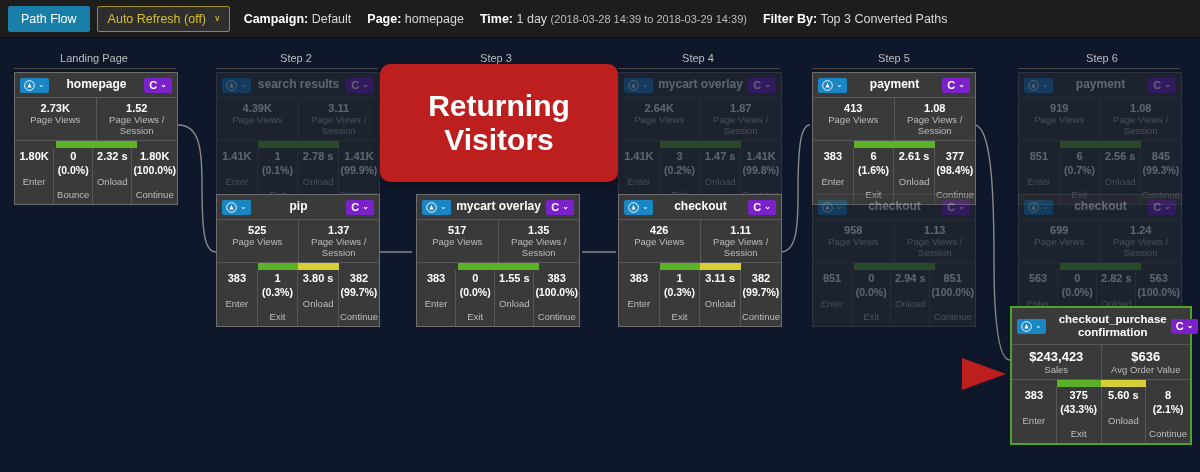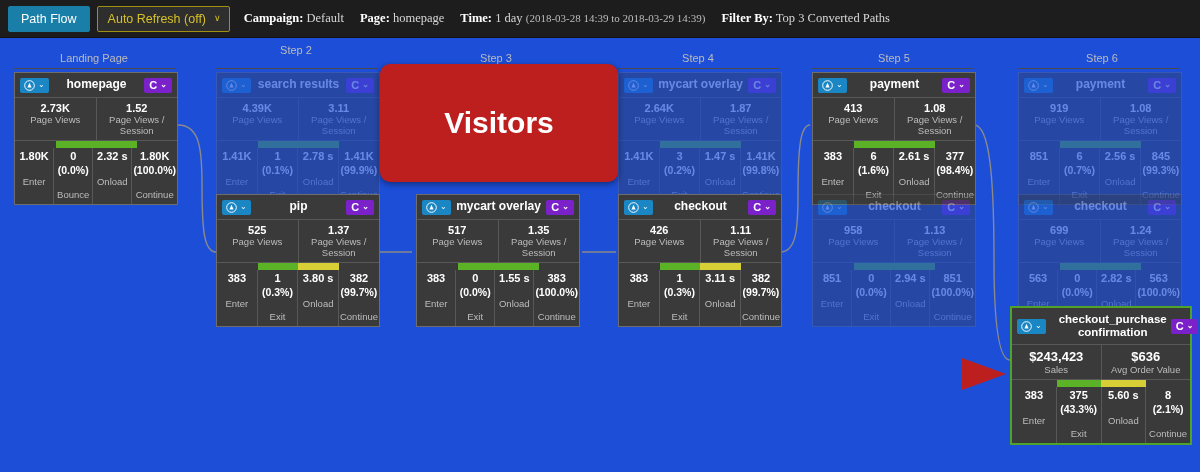--- a/index.html
+++ b/index.html
@@ -2,21 +2,21 @@
 <html><head>
 <meta charset="utf-8">
 <style>
   * { box-sizing: border-box; margin: 0; padding: 0; }
   html, body {
     width: 1200px; height: 472px;
     background: #2b2b2b;
     font-family: "Liberation Sans", sans-serif;
     overflow: hidden;
   }
-  #app { position: relative; width: 1200px; height: 472px; background: #1d4ed8; }
+  #app { position: relative; width: 1200px; height: 472px; background: #0f172a; }
 
   
   .toolbar {
     position: absolute; left: 0; top: 0; width: 1200px; height: 38px;
     background: #1d1d1d;
     display: flex; align-items: center;
     padding-left: 8px;
     border-bottom: 1px solid #111;
   }
   .tab-btn {
@@ -29,21 +29,21 @@
   .tab-btn.inactive { background: #2e2e2e; color: #e8e8e8; border: 1px solid #6a6a6a; }
   .refresh-btn {
     height: 26px; padding: 0 8px 0 10px;
     display: flex; align-items: center;
     font-size: 12.5px; color: #d6c02a;
     border: 1px solid #a08f12; border-radius: 2px;
     background: #2e2e2e; margin-right: 14px;
     white-space: nowrap;
   }
   .caret { margin-left: 8px; font-size: 9px; line-height: 1; }
-  .meta { display:flex; align-items:center; font-size: 12.5px; color:#d8d8d8; white-space: nowrap; font-family: Liberation Serif, serif; }
+  .meta { display:flex; align-items:center; font-size: 12.5px; color:#d8d8d8; white-space: nowrap; }
   .meta .grp { margin-right: 16px; }
   .meta b { color:#ffffff; font-weight: bold; }
   .meta .muted { color:#bdbdbd; font-size: 11px; }
 
   
   .step-label {
     position: absolute; font-size: 11px; color: #bcbcbc; text-align: center;
     width: 180px;
   }
   .step-rule {
@@ -151,21 +151,21 @@
       <path d="M378,252 L 412,252"></path>
       <path d="M582,252 L 616,252"></path>
       <path d="M780,252 C 796,252 798,230 798,195 C 798,150 800,125 810,125"></path>
       <path d="M974,125 C 990,125 994,180 994,260 C 994,320 998,360 1010,360"></path>
     </g>
   </svg>
 
   <div class="step-label" style="left:4px; top:52px;">Landing Page</div>
   <div class="step-rule" style="left:14px; top:68px; width:162px;"></div>
 
-  <div class="step-label" style="left:206px; top:44px;">Step 2</div>
+  <div class="step-label" style="left:206px; top:52px;">Step 2</div>
   <div class="step-rule" style="left:216px; top:68px; width:162px;"></div>
 
   <div class="step-label" style="left:406px; top:52px;">Step 3</div>
   <div class="step-rule" style="left:416px; top:68px; width:162px;"></div>
 
   <div class="step-label" style="left:608px; top:52px;">Step 4</div>
   <div class="step-rule" style="left:618px; top:68px; width:162px;"></div>
 
   <div class="step-label" style="left:804px; top:52px;">Step 5</div>
   <div class="step-rule" style="left:812px; top:68px; width:162px;"></div>
@@ -743,19 +743,20 @@
             <div class="v">8</div>
             <div class="p">(2.1%)</div>
             <div class="l">Continue</div>
           </div>
         </div>
       </div>
     </div>
 
   <div class="callout" style="left:380px; top:64px; width:238px; height:118px;">
     <div class="txt" style="font-size:30px;">
+      <div>Returning</div>
       <div>Visitors</div>
     </div>
   </div>
 
   <div class="callout-tail" style="left:962px; top:358px; border-top:16px solid transparent; border-bottom:16px solid transparent; border-left:44px solid #bd1f1f;"></div>
 
 </div>
 
 </body></html>

